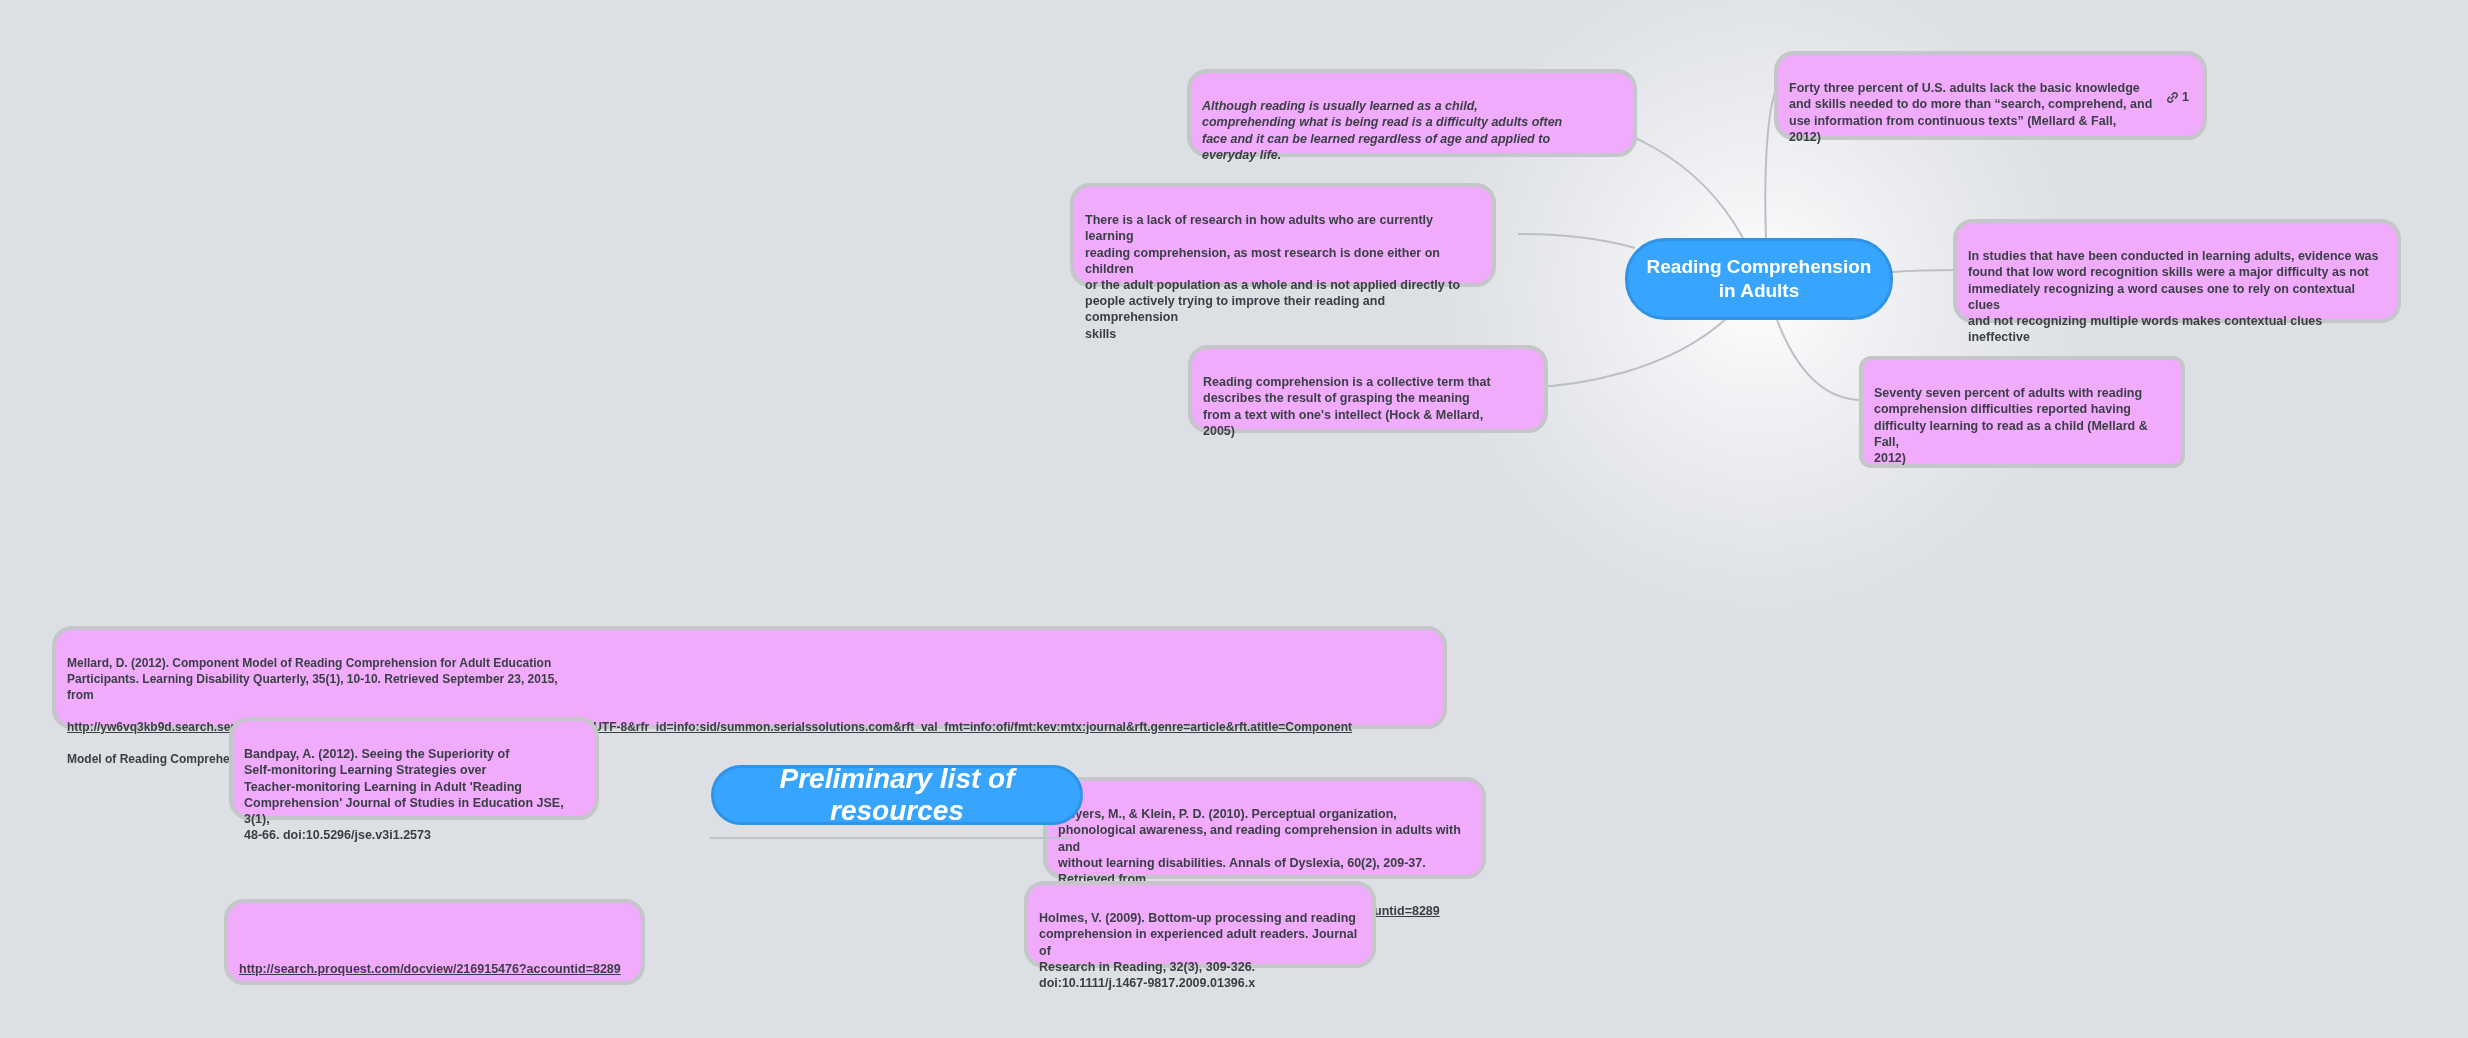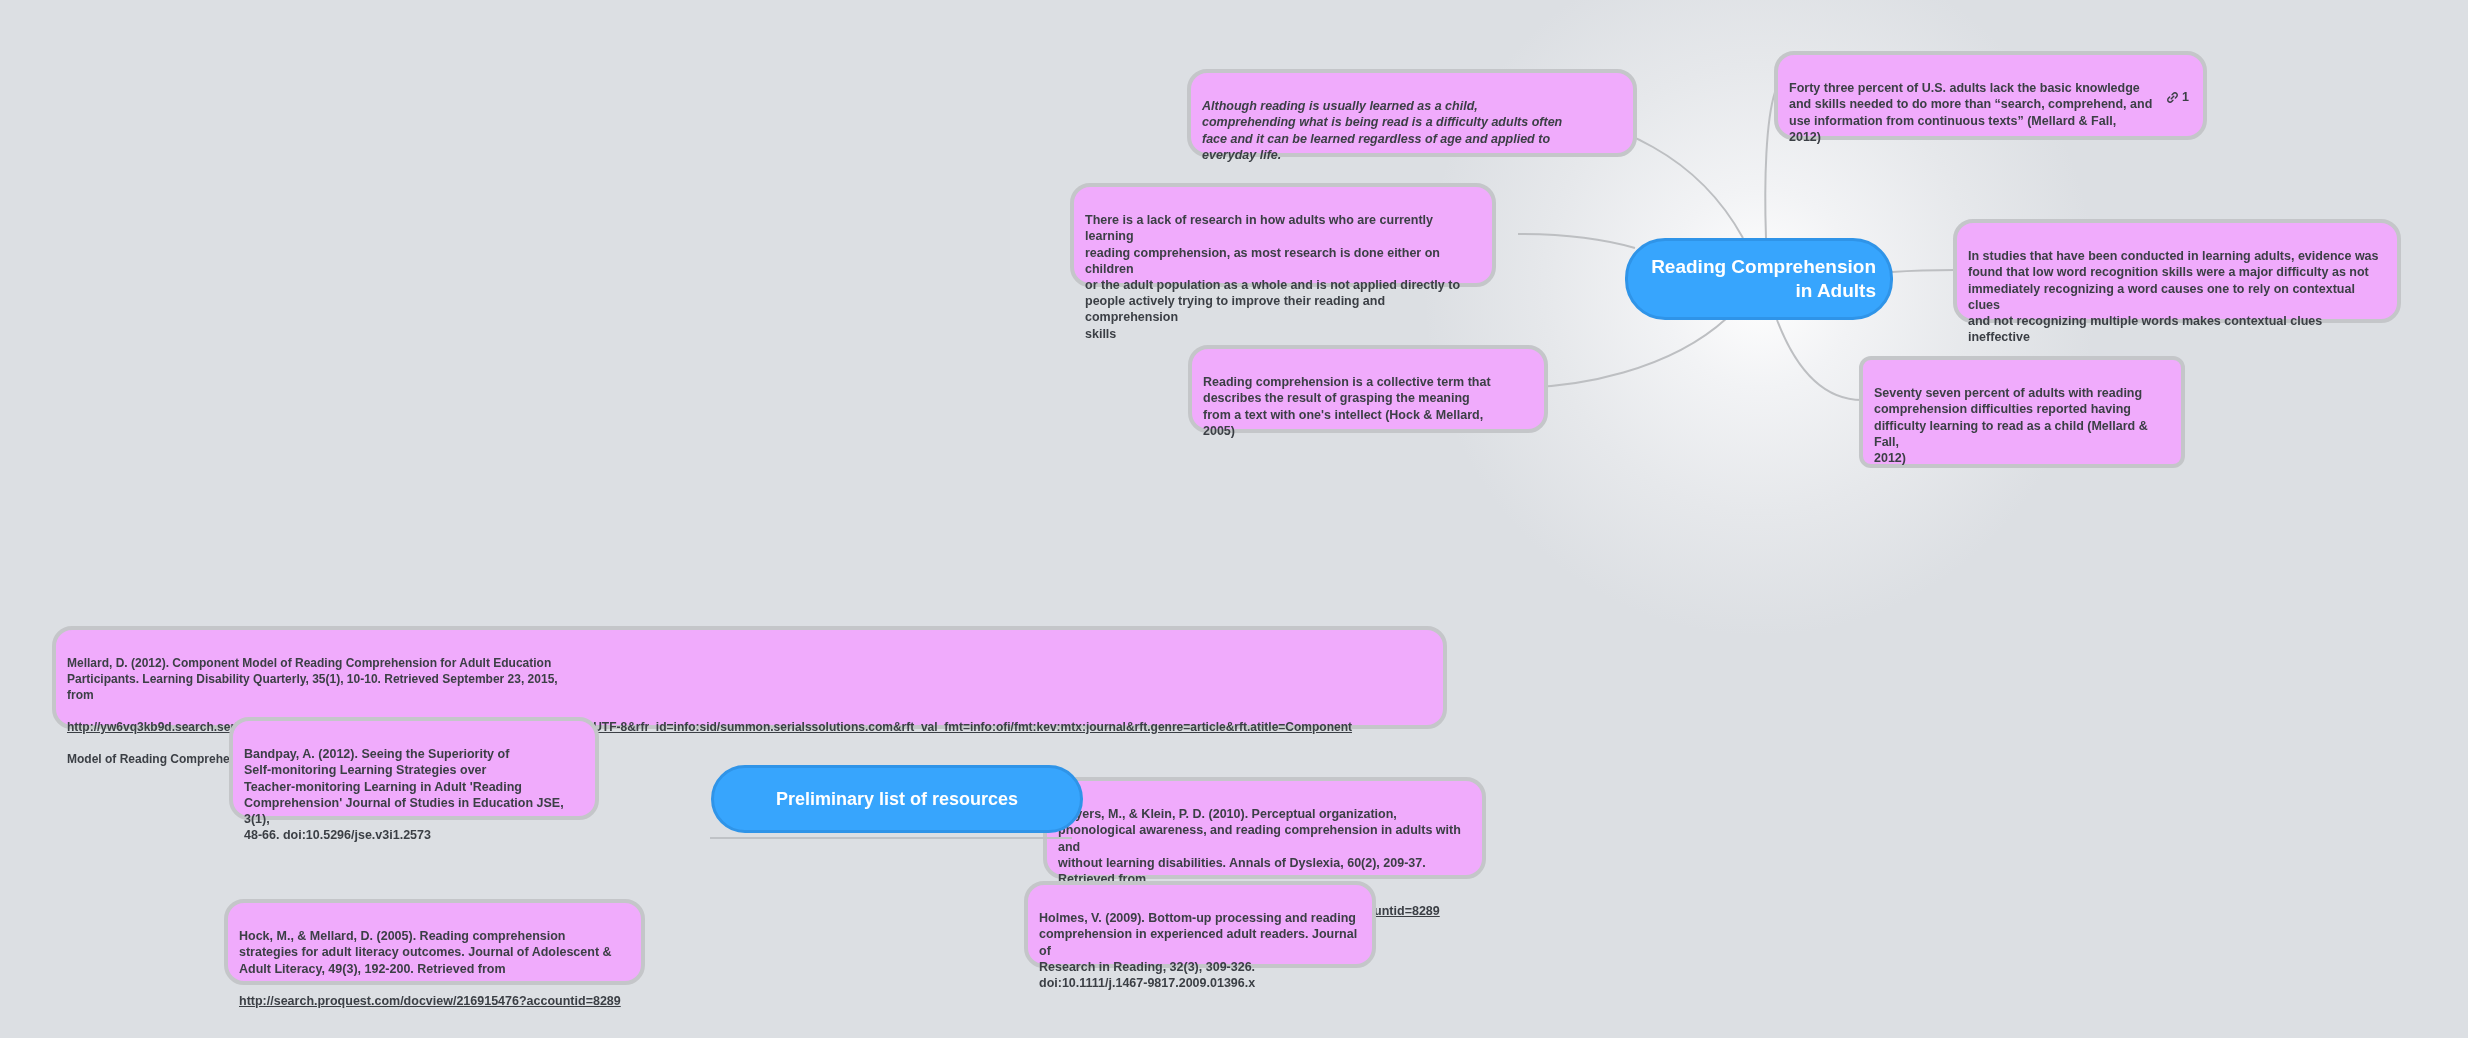--- a/index.html
+++ b/index.html
@@ -20,22 +20,22 @@
     color: #3b3f45; font-weight: bold; font-size: 12.5px; line-height: 16.2px;
     padding: 9px 11px; white-space: pre-line;
   }
   .node .link-url { text-decoration: underline; }
   .topic {
     position: absolute; box-sizing: border-box;
     background: #37a5fd; border: 3px solid #2f94e8; border-radius: 40px;
     color: #ffffff; font-weight: bold; text-align: center;
     display: flex; align-items: center; justify-content: center;
   }
-  .central { left: 1625px; top: 238px; width: 268px; height: 82px; font-size: 19px; line-height: 24px; padding: 0 14px; text-align: right; }
-  .prelim { left: 711px; top: 765px; width: 372px; height: 68px; font-size: 18px; border-radius: 36px; }
+  .central { left: 1625px; top: 238px; width: 268px; height: 82px; font-size: 19px; line-height: 24px; padding: 0 14px; }
+  .prelim { left: 711px; top: 765px; width: 372px; height: 60px; font-size: 28px; border-radius: 36px; font-style: italic; }
   .prelim-underline { position: absolute; left: 710px; top: 837px; width: 362px; height: 2px; background: #bfc2c6; }
   .link-badge { position: absolute; right: 14px; top: 34px; font-size: 12.5px; color: #3b3f45; font-weight: bold; display: flex; align-items: center; gap: 3px; }
 </style>
 </head>
 <body>
 
 <div class="glow"></div>
 
 <svg class="links">
   <g fill="none" stroke="#bdbfc2" stroke-width="2">
@@ -134,17 +134,15 @@
 <div class="prelim-underline"></div>
 
 <div class="node" style="left:1024px; top:881px; width:352px; height:87px;">
   <span>Holmes, V. (2009). Bottom-up processing and reading
 comprehension in experienced adult readers. Journal of
 Research in Reading, 32(3), 309-326.
 doi:10.1111/j.1467-9817.2009.01396.x</span>
 </div>
 
 <div class="node" style="left:224px; top:899px; width:421px; height:86px;">
-  <span>Hock, M., &amp; Mellard, D. (2005). Reading comprehension
-strategies for adult literacy outcomes. Journal of Adolescent &amp;
-Adult Literacy, 49(3), 192-200. Retrieved from</span><br>
+  <br>
   <span class="link-url">http://search.proquest.com/docview/216915476?accountid=8289</span>
 </div>
 
 </body></html>

